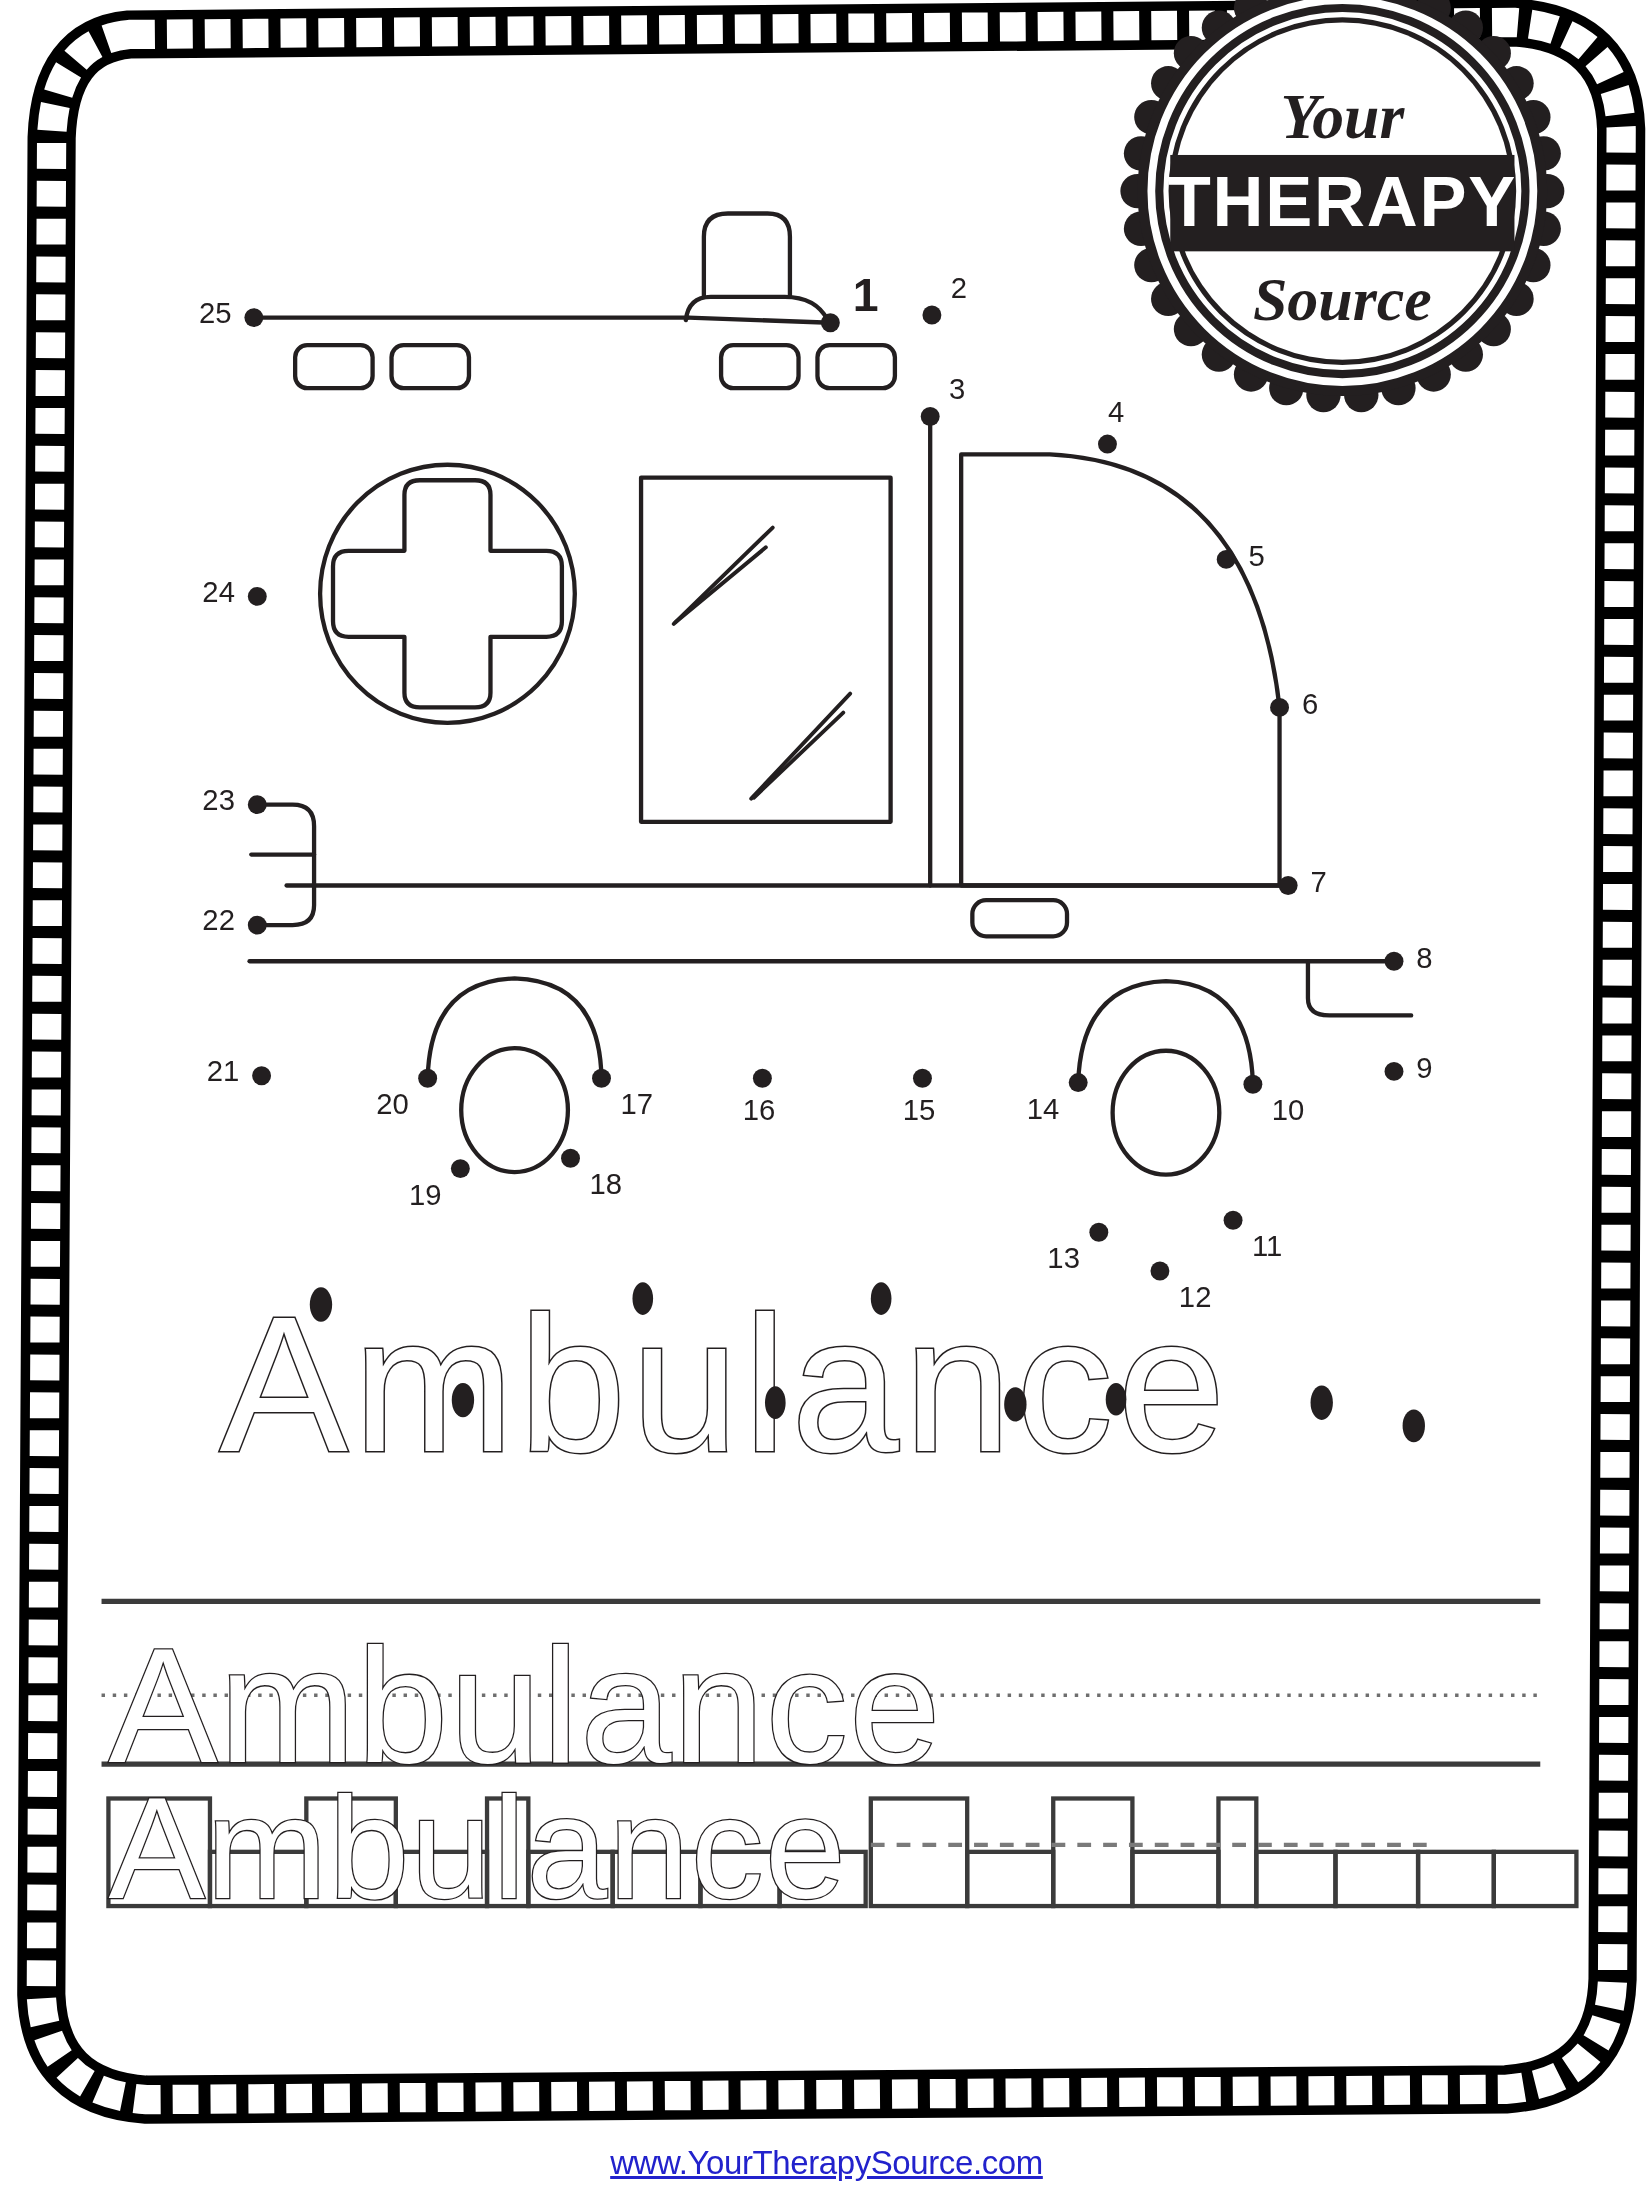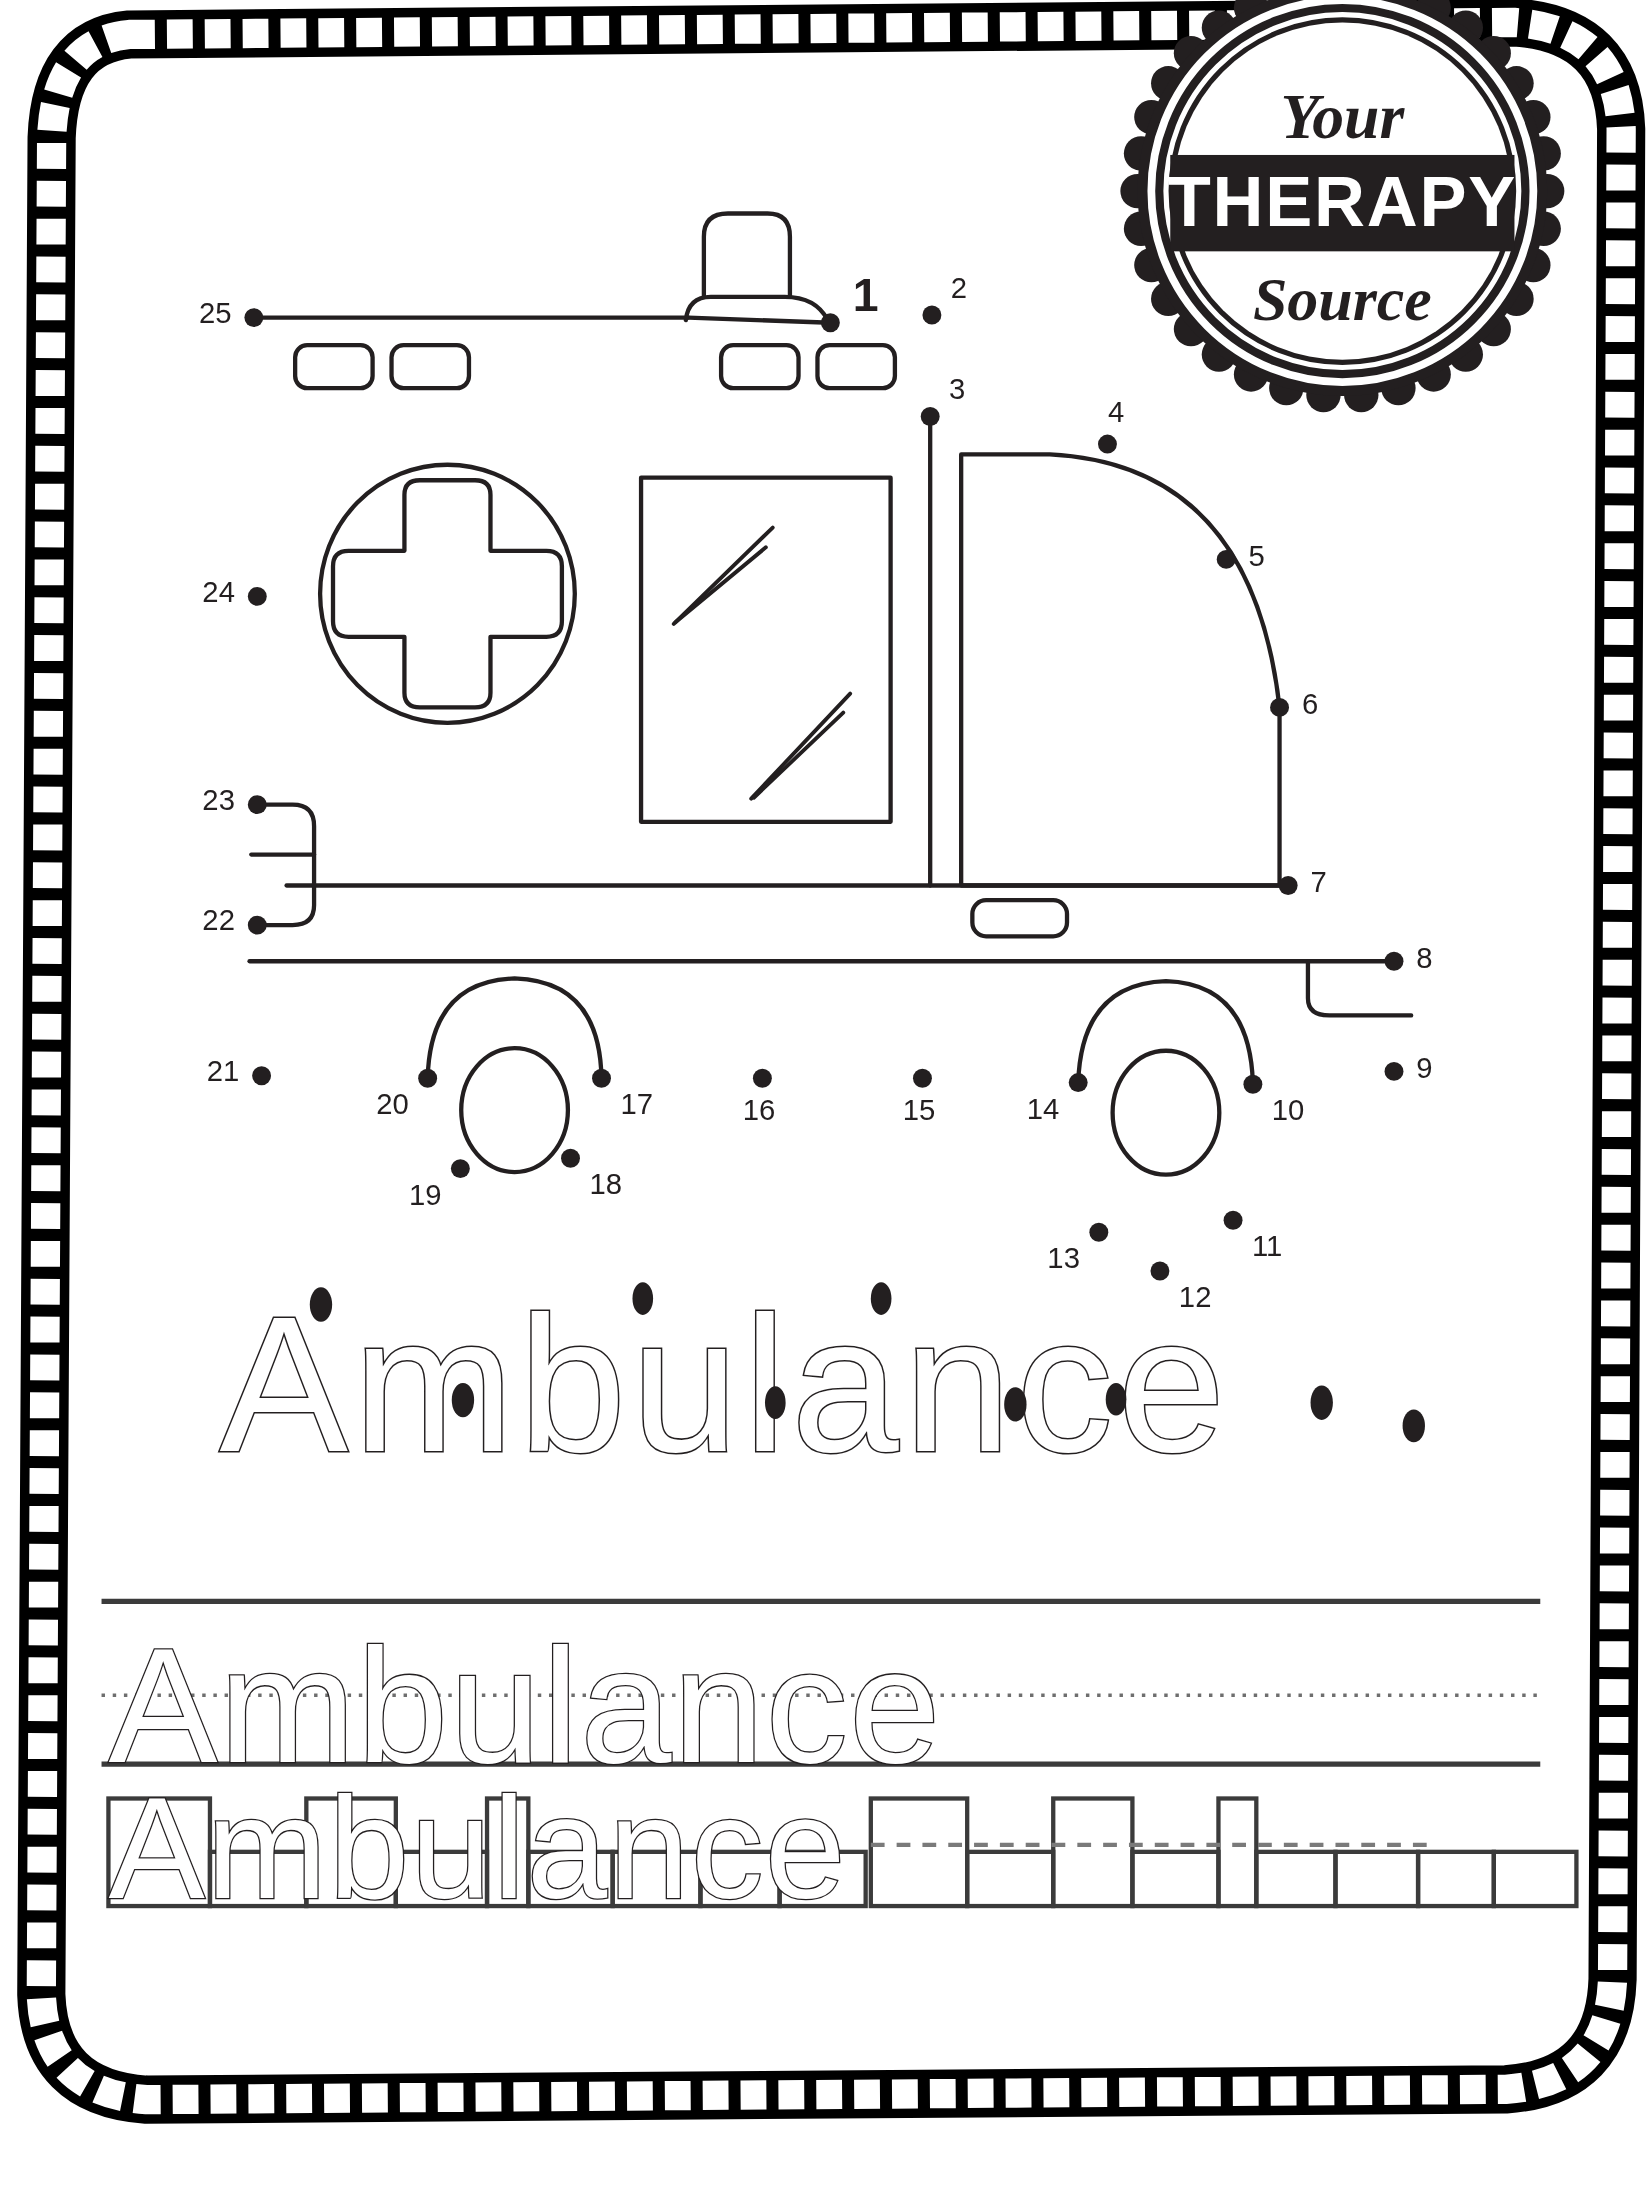--- a/index.html
+++ b/index.html
@@ -374,15 +374,16 @@
       <circle r="196" class="badge-light"></circle>
 
       <rect x="-200" y="-42" width="400" height="112" class="badge-dark"></rect>
       <text id="logo-l1" class="logo-script" x="0" y="-62" text-anchor="middle" style="font-size: 74px;">Your</text>
       <text id="logo-l2" class="logo-block" x="0" y="40" text-anchor="middle" style="font-size: 82px;">THERAPY</text>
       <text id="logo-l3" class="logo-script" x="0" y="150" text-anchor="middle" style="font-size: 72px;">Source</text>
     </g>
 
   </svg>
 
+  <div id="footer-link">www.YourTherapySource.com</div>
 
 </div>
 
 
 </body></html>

